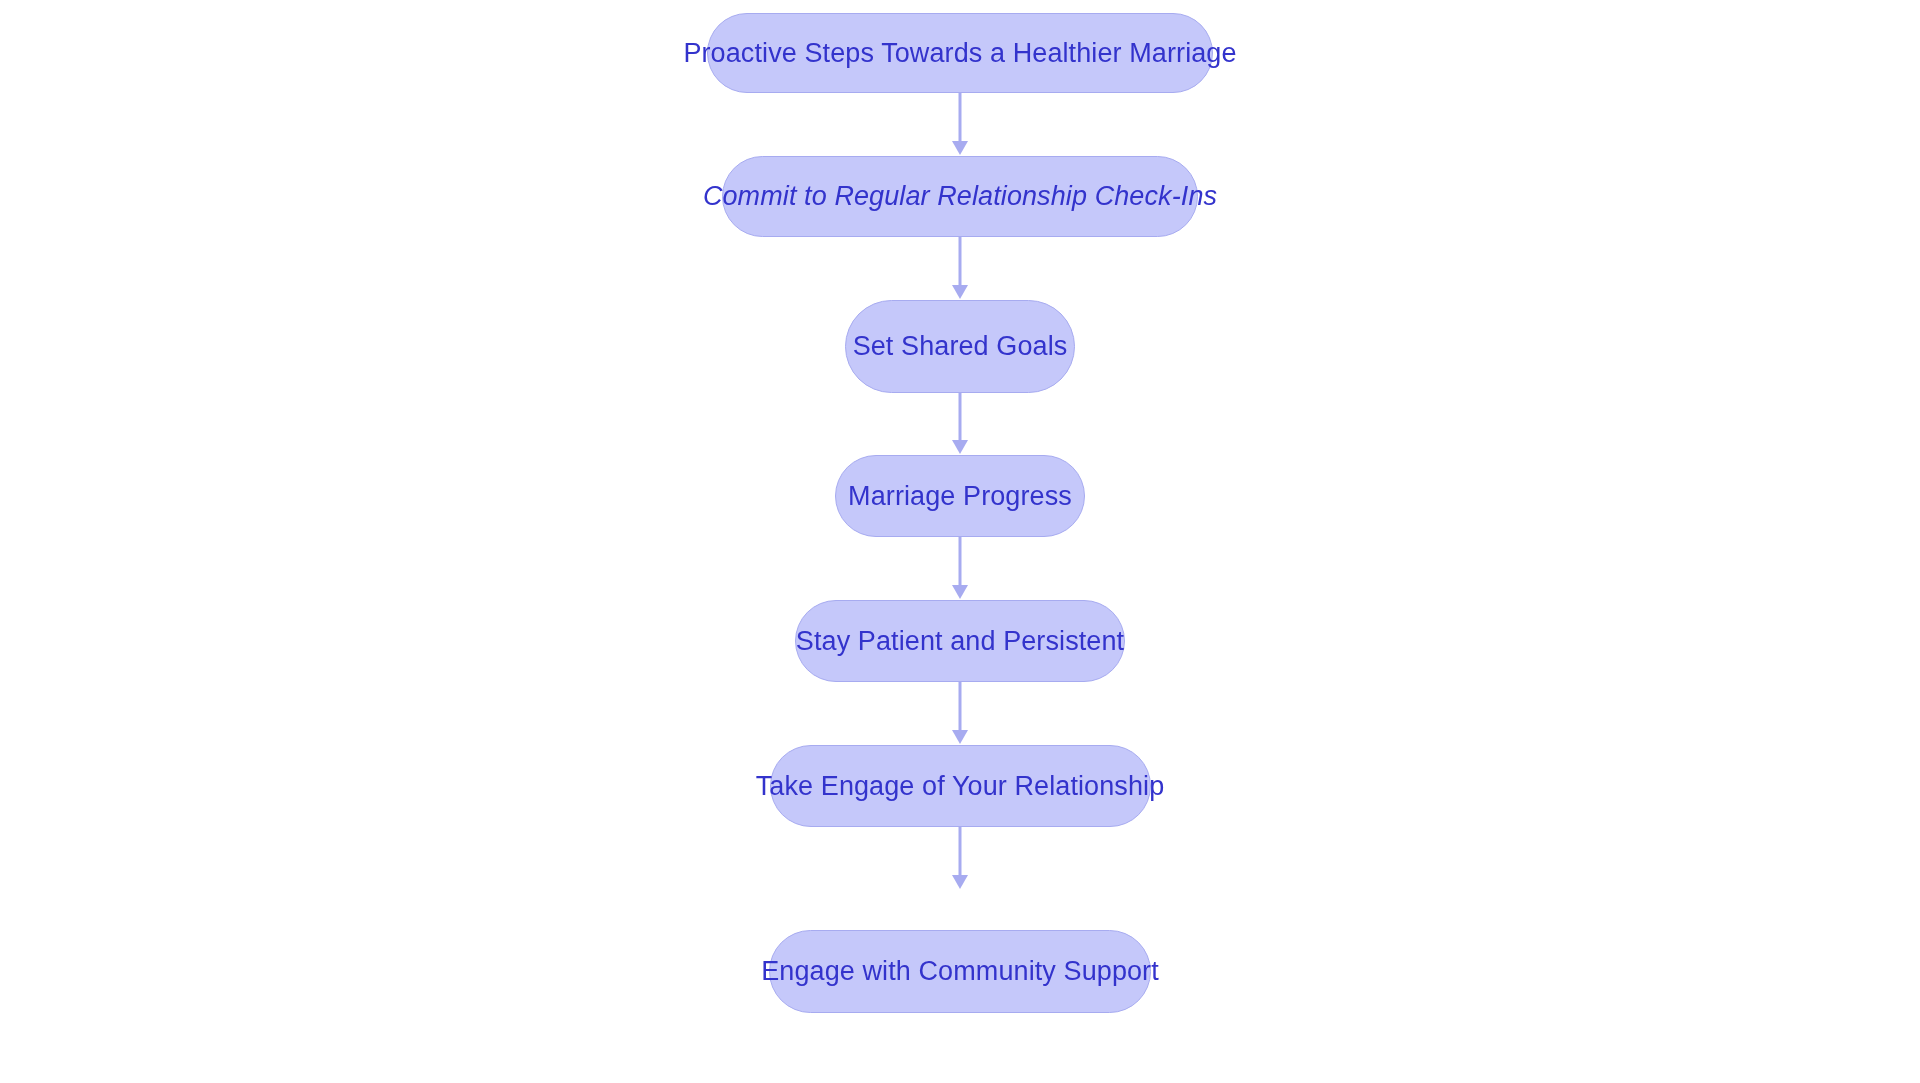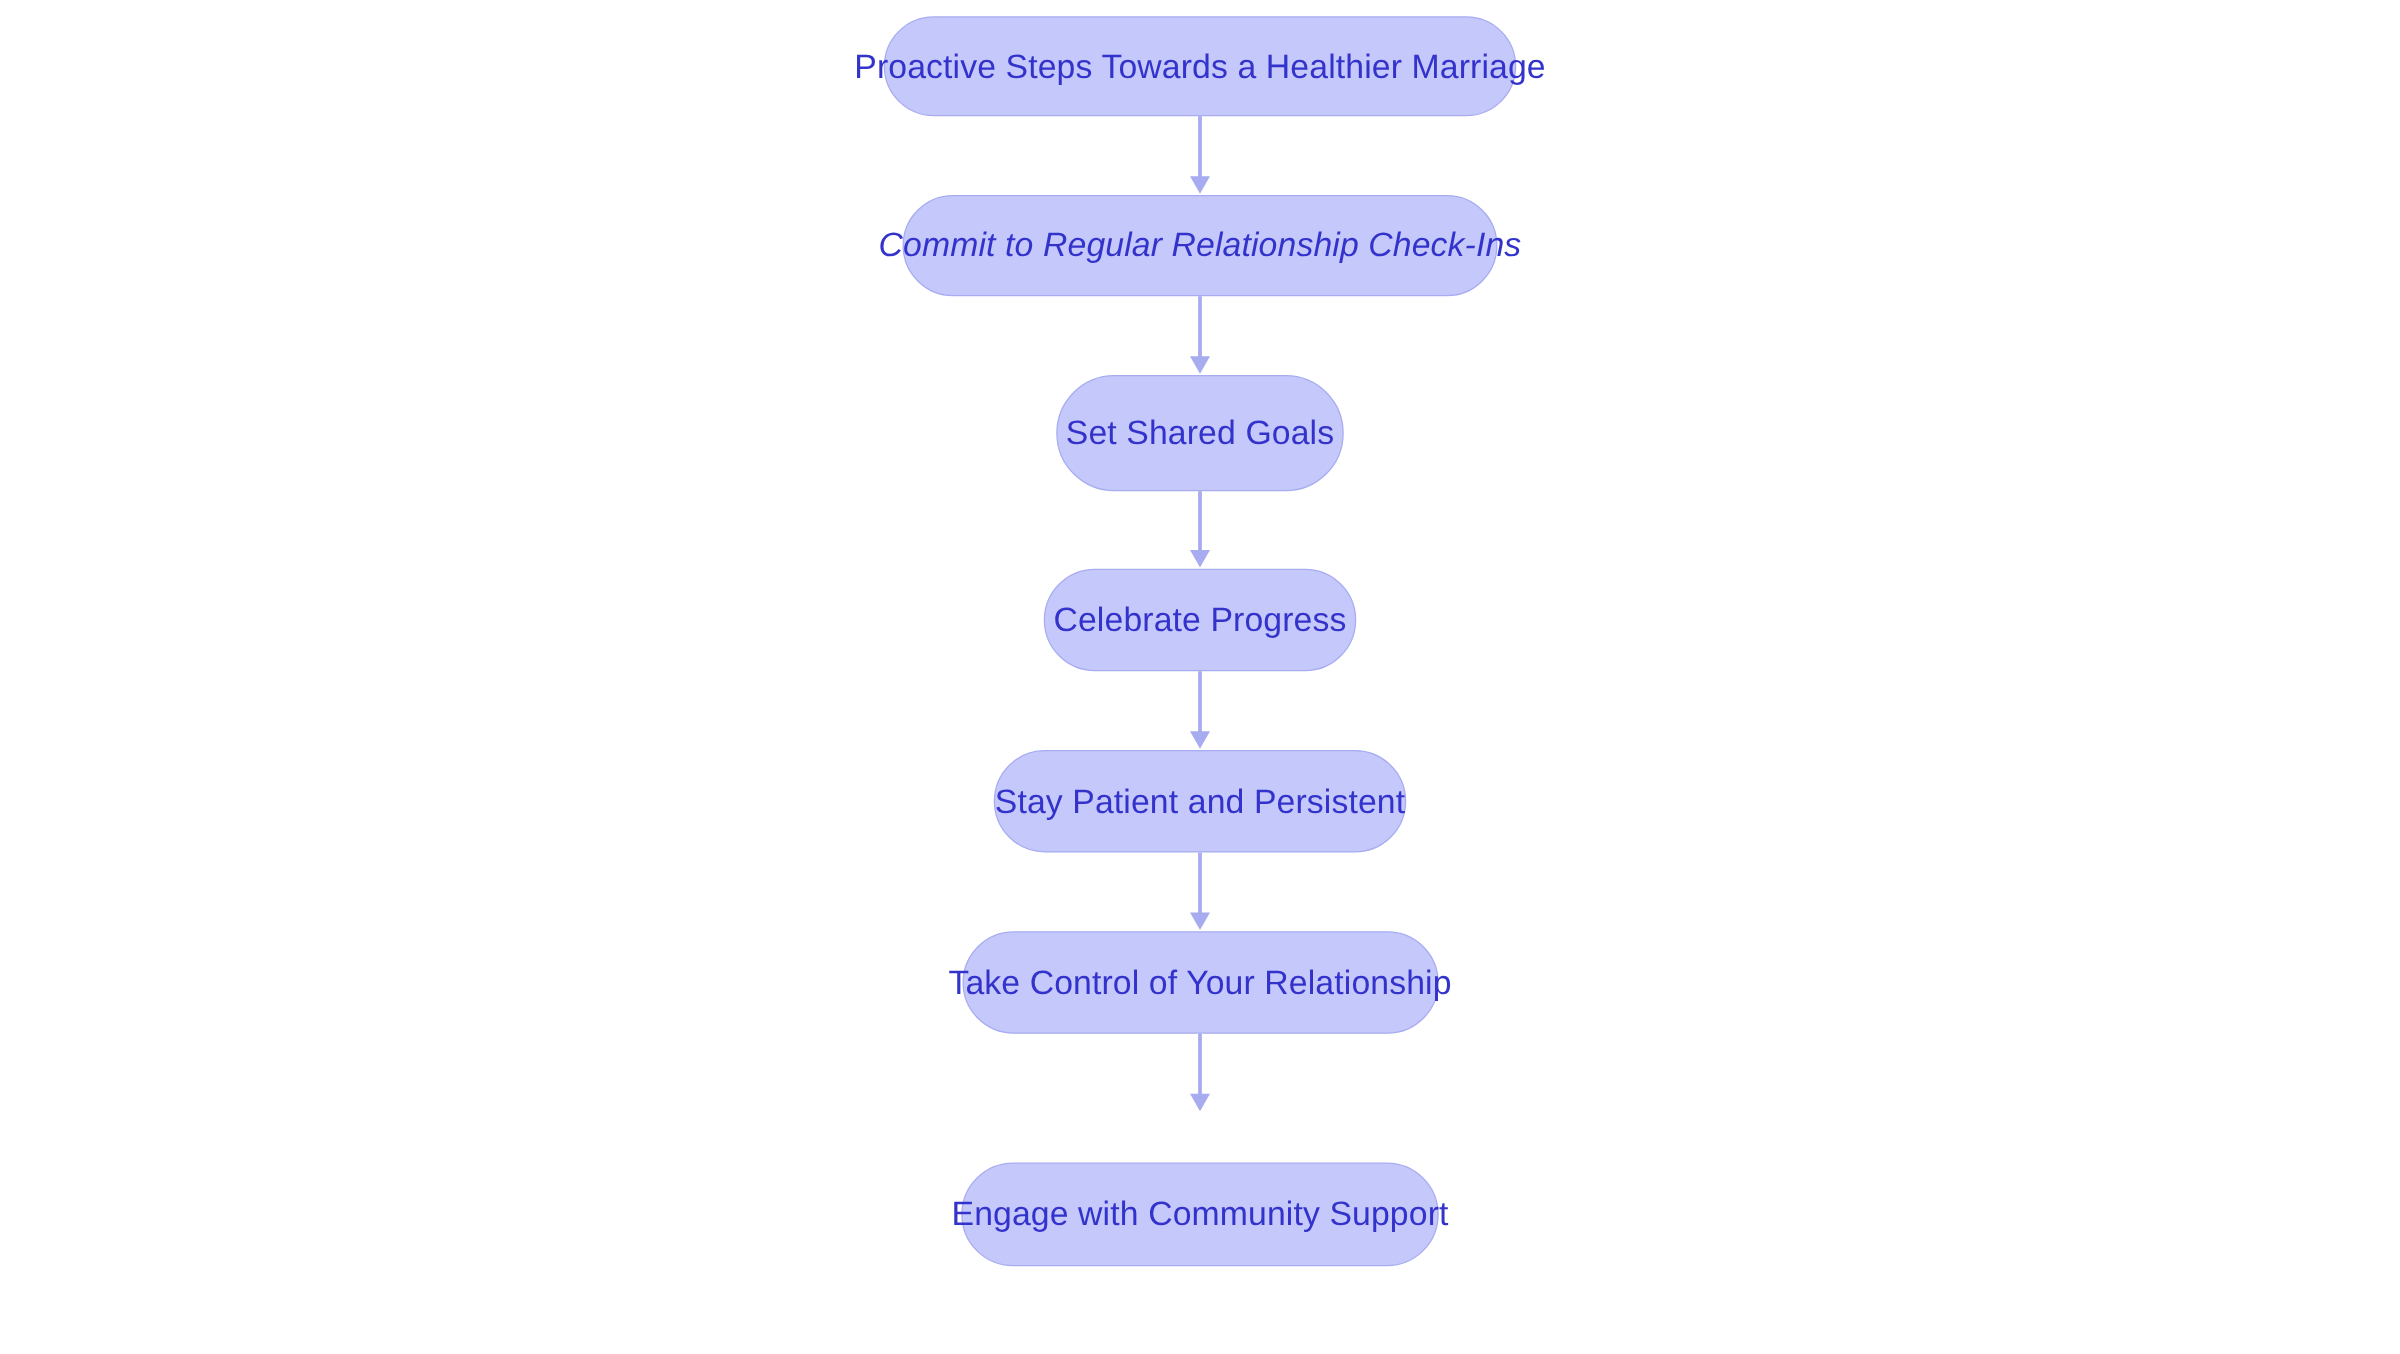--- a/index.html
+++ b/index.html
@@ -116,21 +116,21 @@
     </div>
 
     <div class="flow-connector c2">
       <svg width="30" height="62" viewBox="0 0 30 62" aria-hidden="true">
         <line x1="15" y1="0" x2="15" y2="48" stroke="#a7abf0" stroke-width="3"></line>
         <polygon points="7,47 23,47 15,61" fill="#a7abf0"></polygon>
       </svg>
     </div>
 
     <div class="flow-node n3">
-      <span class="node-label">Celebrate Progress</span>
+      <span class="node-label">Marriage Progress</span>
     </div>
 
     <div class="flow-connector c3">
       <svg width="30" height="63" viewBox="0 0 30 63" aria-hidden="true">
         <line x1="15" y1="0" x2="15" y2="49" stroke="#a7abf0" stroke-width="3"></line>
         <polygon points="7,48 23,48 15,62" fill="#a7abf0"></polygon>
       </svg>
     </div>
 
     <div class="flow-node n4">
@@ -138,21 +138,21 @@
     </div>
 
     <div class="flow-connector c4">
       <svg width="30" height="63" viewBox="0 0 30 63" aria-hidden="true">
         <line x1="15" y1="0" x2="15" y2="49" stroke="#a7abf0" stroke-width="3"></line>
         <polygon points="7,48 23,48 15,62" fill="#a7abf0"></polygon>
       </svg>
     </div>
 
     <div class="flow-node n5">
-      <span class="node-label">Take Control of Your Relationship</span>
+      <span class="node-label">Take Engage of Your Relationship</span>
     </div>
 
     <div class="flow-connector c5">
       <svg width="30" height="63" viewBox="0 0 30 63" aria-hidden="true">
         <line x1="15" y1="0" x2="15" y2="49" stroke="#a7abf0" stroke-width="3"></line>
         <polygon points="7,48 23,48 15,62" fill="#a7abf0"></polygon>
       </svg>
     </div>
 
     <div class="flow-node n6">

